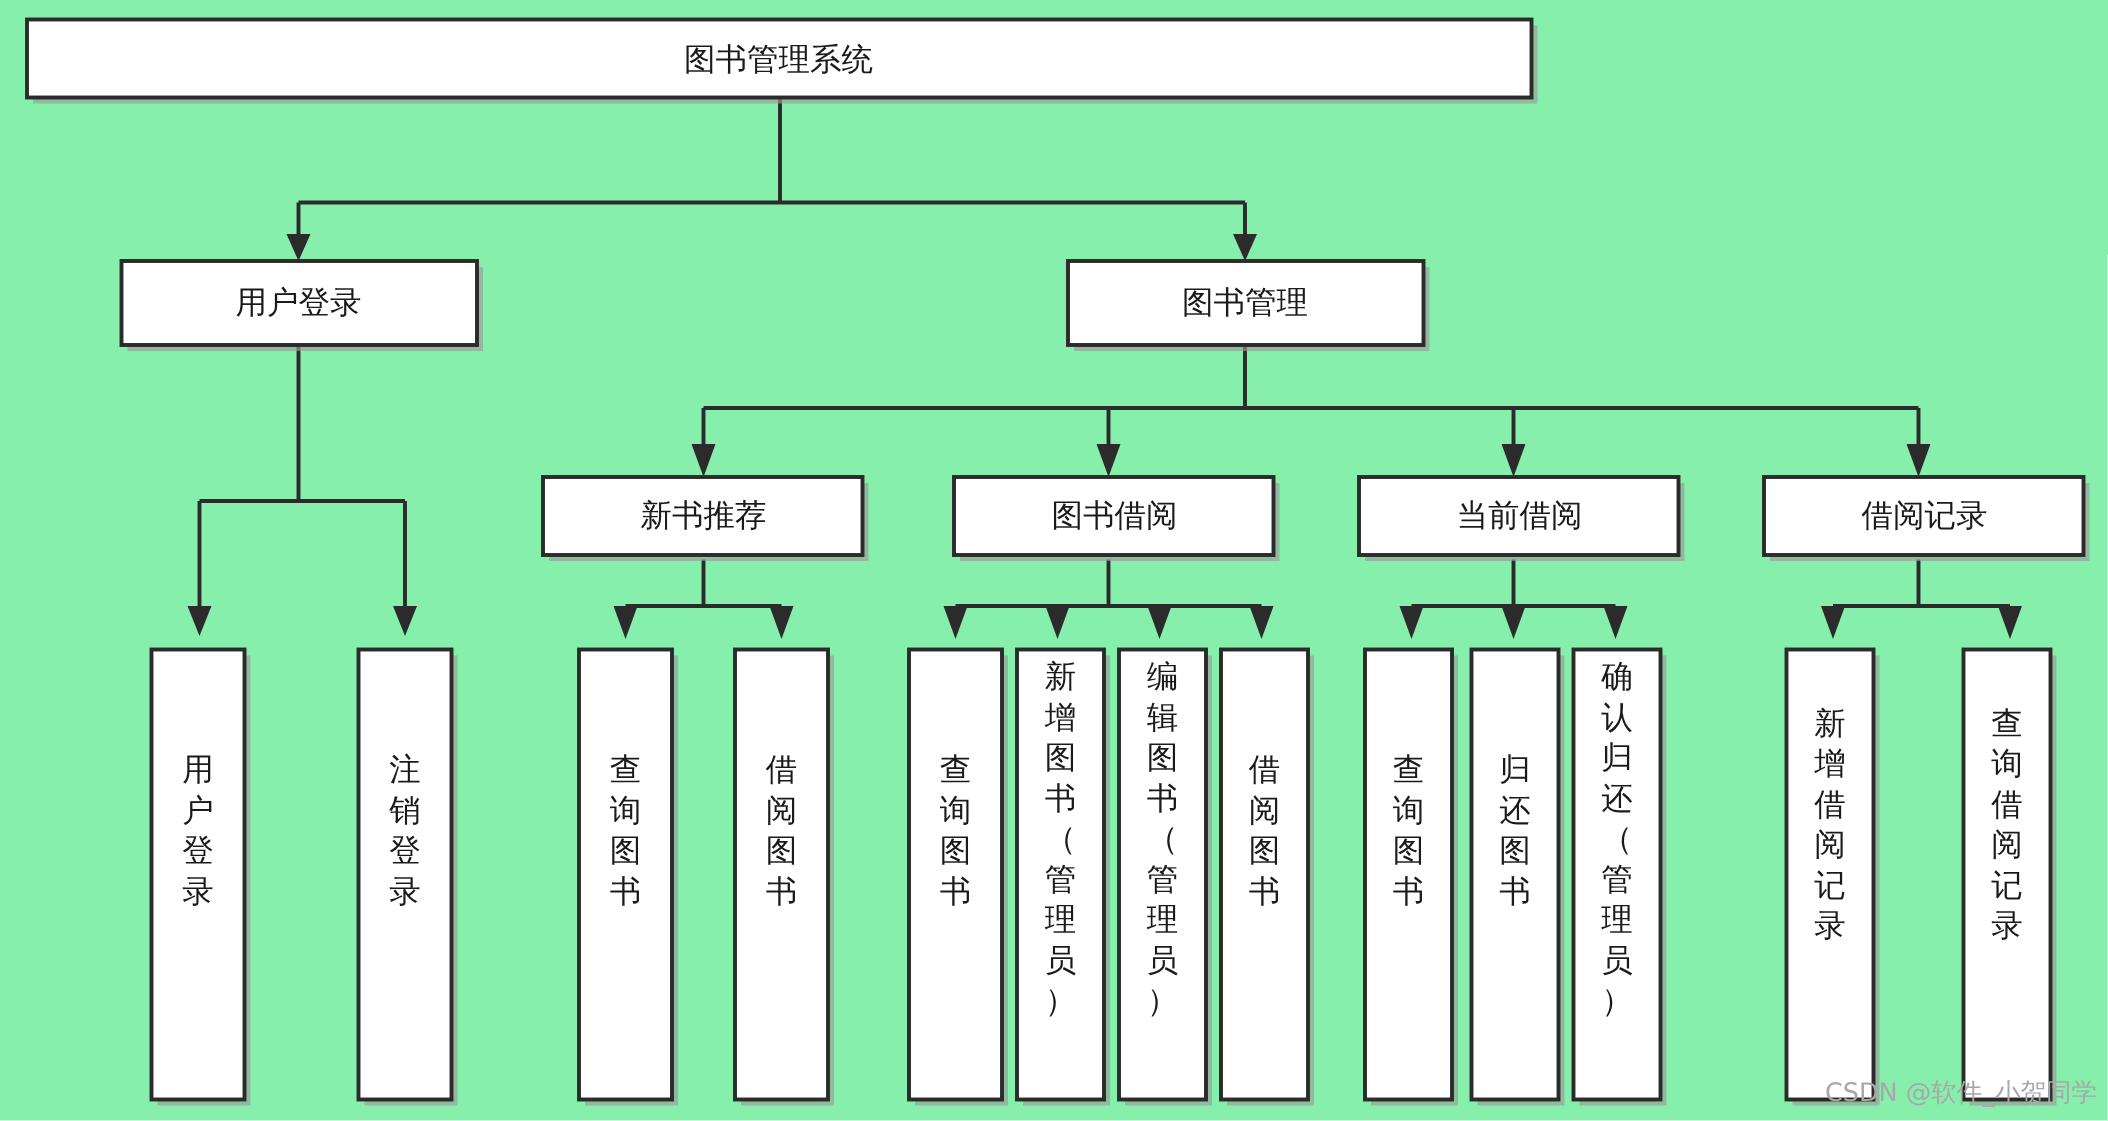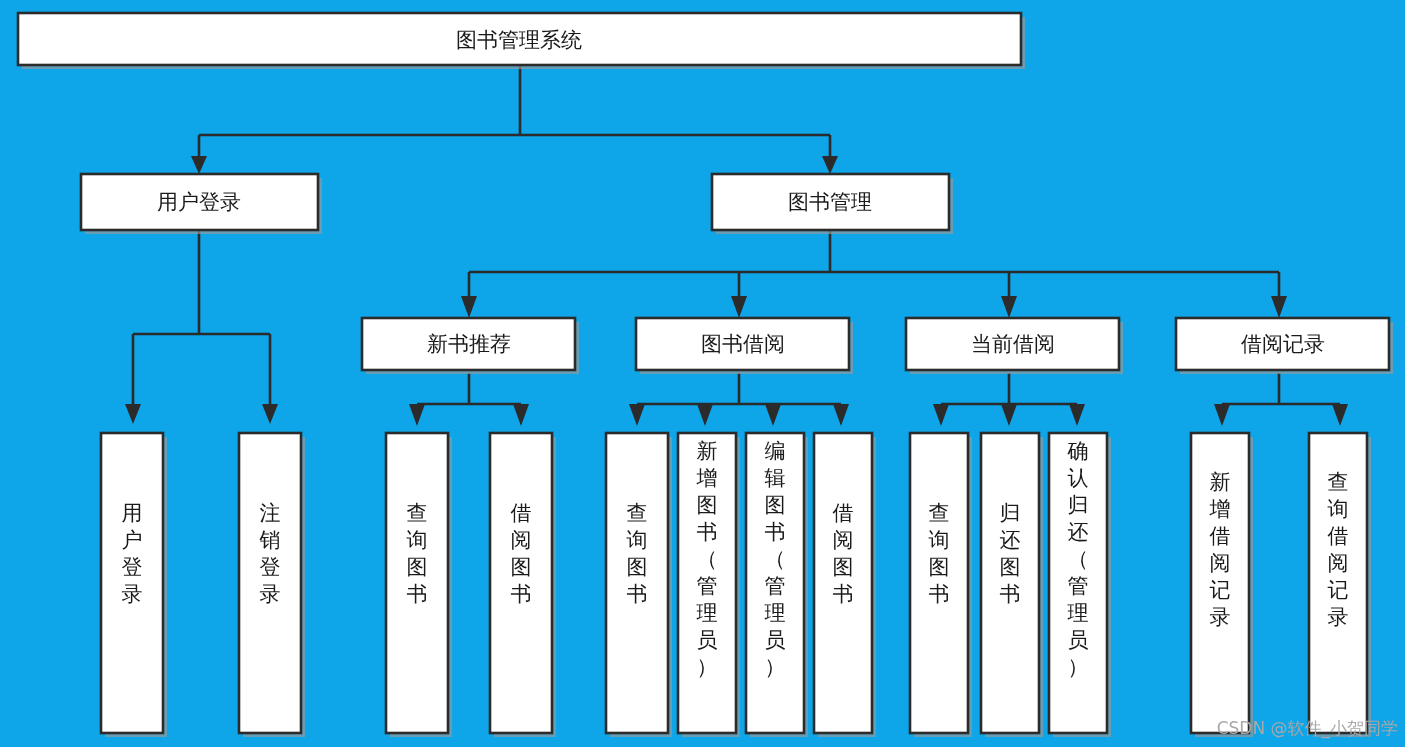--- a/index.html
+++ b/index.html
@@ -8,21 +8,21 @@
     padding: 0;
     background: #ffffff;
   }
   body {
     font-family: "DejaVu Sans", "Liberation Sans", sans-serif;
   }
   #diagram-root {
     position: relative;
     width: 1405px;
     height: 747px;
-    background: #0ea5e9;
+    background: #86efac;
     overflow: hidden;
   }
   svg.flowchart {
     display: block;
     width: 1405px;
     height: 747px;
   }
   .node-box {
     fill: #ffffff;
     stroke: #2b2b2b;

